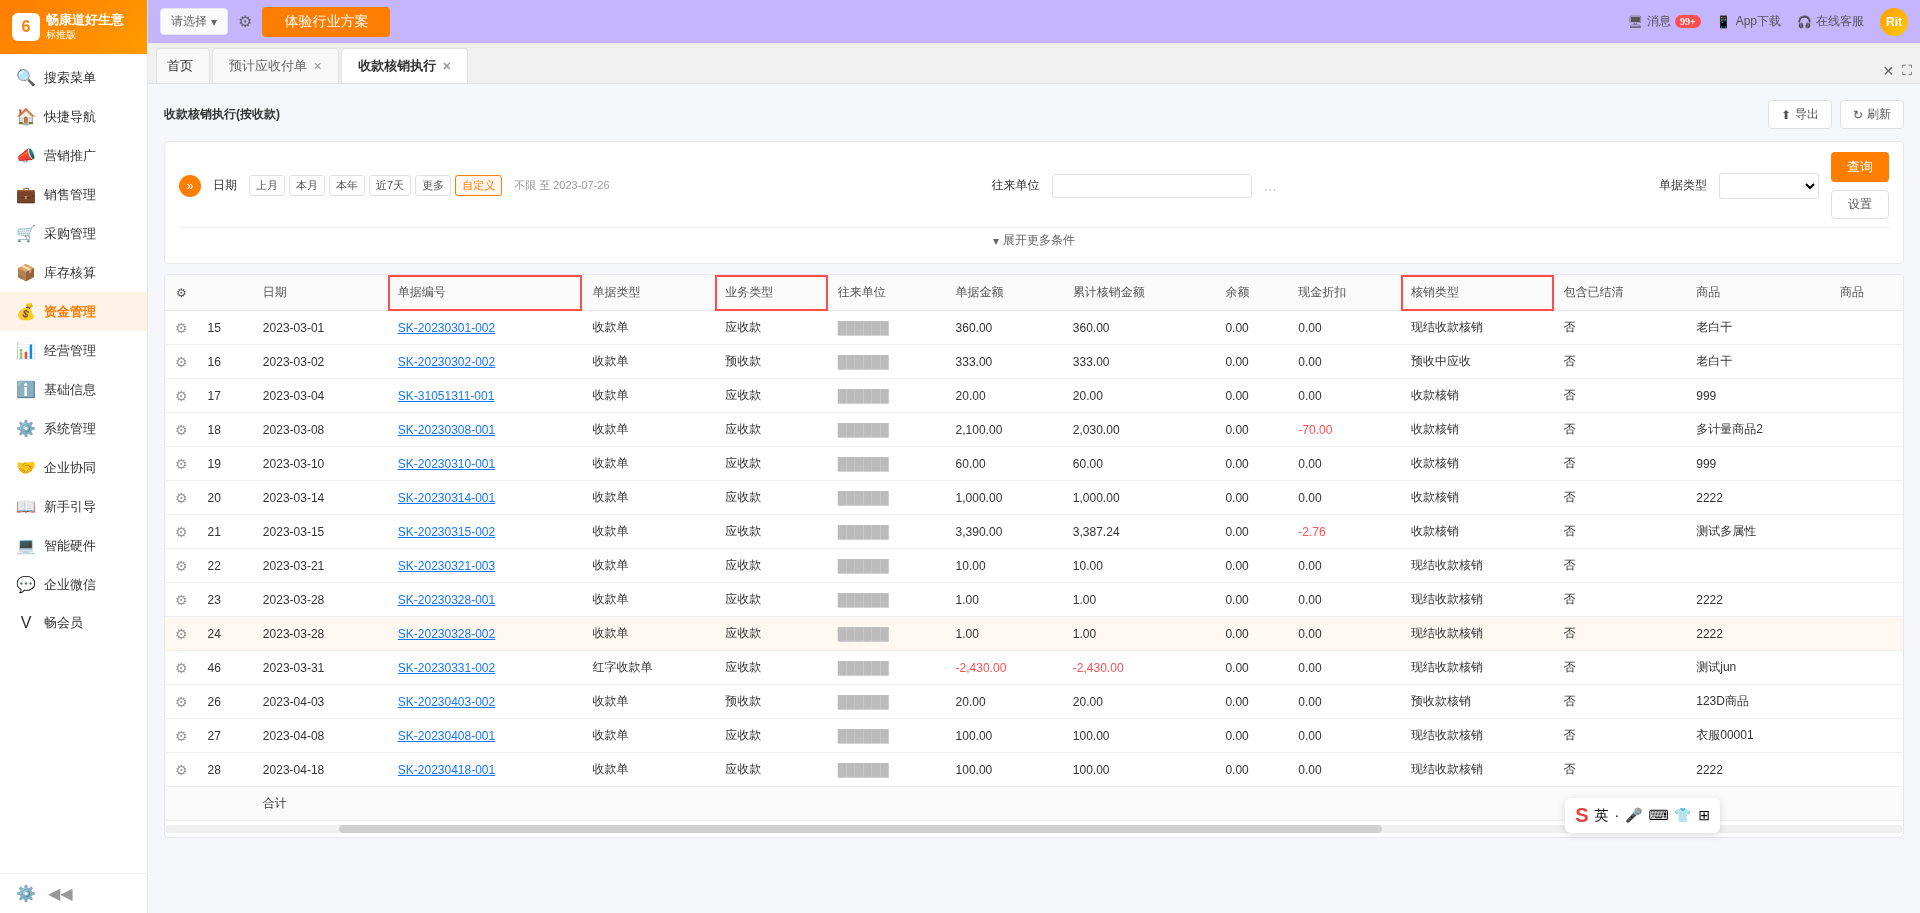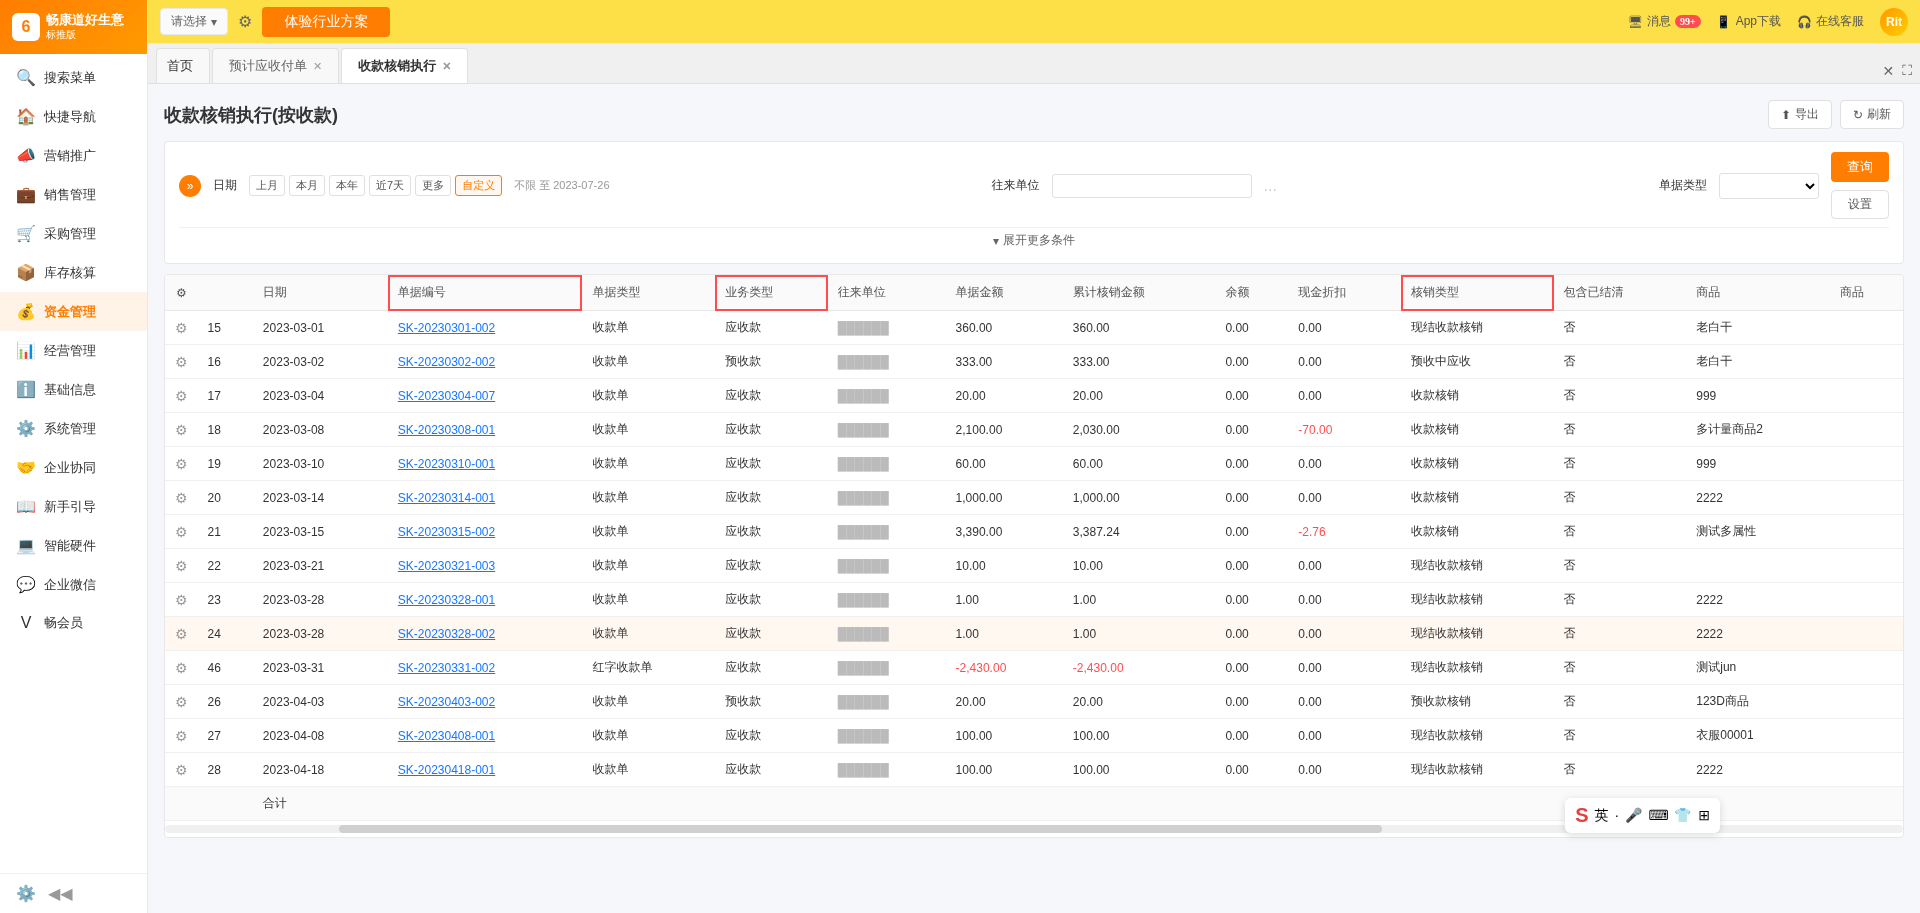--- a/index.html
+++ b/index.html
@@ -47,21 +47,21 @@
       border-top: 1px solid #f0f0f0;
     }
     .sidebar-footer-icon { font-size: 16px; color: #999; cursor: pointer; }
 
     
     .main { flex: 1; display: flex; flex-direction: column; overflow: hidden; }
 
     
     .topbar {
       height: 44px;
-      background: #fde047;
+      background: #c4b5fd;
       border-bottom: 1px solid #e8e8e8;
       display: flex; align-items: center;
       padding: 0 12px;
       gap: 10px;
     }
     .topbar-select {
       display: flex; align-items: center; gap: 4px;
       border: 1px solid #e8e8e8; border-radius: 4px;
       padding: 4px 10px; cursor: pointer; color: #666; font-size: 12px;
       background: #fafafa;
@@ -113,21 +113,21 @@
     .tabbar-ctrl-btn { background: none; border: none; cursor: pointer; font-size: 14px; color: #666; }
 
     
     .page-content { flex: 1; overflow: auto; padding: 16px; background: #f5f7fa; }
 
     
     .page-header {
       display: flex; align-items: center; justify-content: space-between;
       margin-bottom: 12px;
     }
-    .page-title { font-size: 18px; font-weight: bold; color: #333; }
+    .page-title { font-size: 12px; font-weight: bold; color: #333; }
     .page-actions { display: flex; gap: 8px; }
     .btn-export {
       display: flex; align-items: center; gap: 4px;
       border: 1px solid #e0e0e0; border-radius: 4px;
       padding: 5px 12px; background: #fff; cursor: pointer; font-size: 12px; color: #555;
     }
     .btn-refresh {
       display: flex; align-items: center; gap: 4px;
       border: 1px solid #e0e0e0; border-radius: 4px;
       padding: 5px 12px; background: #fff; cursor: pointer; font-size: 12px; color: #555;
@@ -450,21 +450,21 @@
       <td class="">0.00</td>
       <td>预收中应收</td>
       <td>否</td>
       <td>老白干</td>
       <td></td>
     </tr>
             <tr>
       <td><span class="col-setting-icon">⚙</span></td>
       <td>17</td>
       <td>2023-03-04</td>
-      <td><a class="cell-link">SK-20230304-007</a></td>
+      <td><a class="cell-link">SK-31051311-001</a></td>
       <td>收款单</td>
       <td>应收款</td>
       <td><span style="color:#bbb;">██████</span></td>
       <td class="">20.00</td>
       <td class="">20.00</td>
       <td>0.00</td>
       <td class="">0.00</td>
       <td>收款核销</td>
       <td>否</td>
       <td>999</td>

